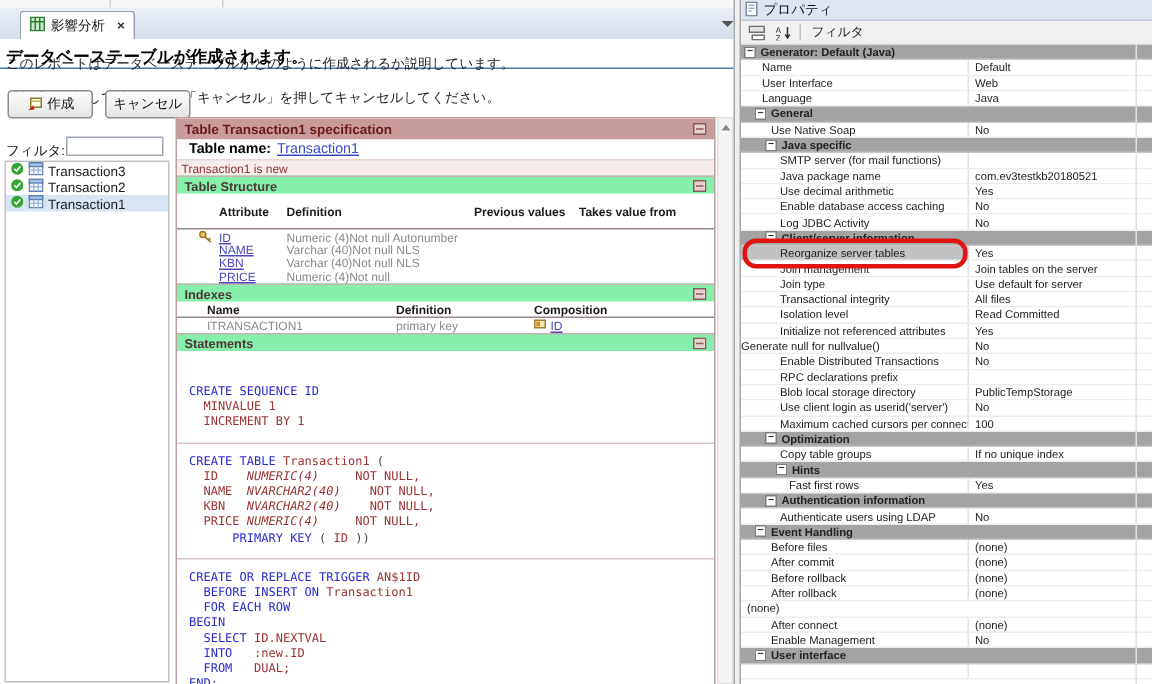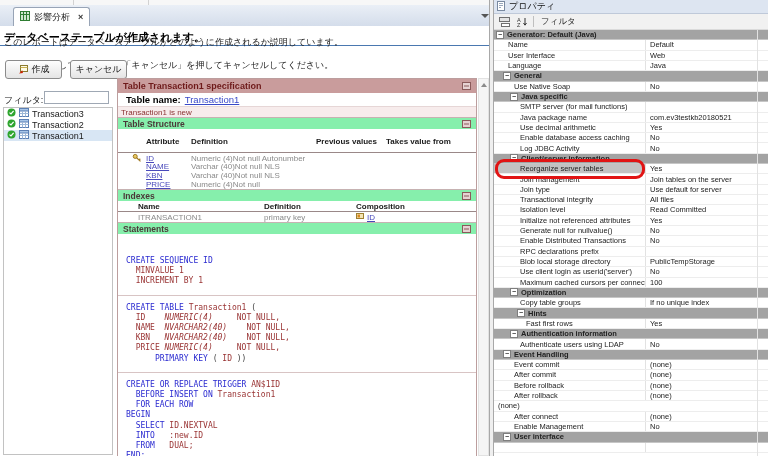--- a/index.html
+++ b/index.html
@@ -402,21 +402,21 @@
         </div>
         <div class="prow">
           <div class="pname" style="padding-left: 26px;">Isolation level</div>
           <div class="pvalue">Read Committed</div>
         </div>
         <div class="prow">
           <div class="pname" style="padding-left: 26px;">Initialize not referenced attributes</div>
           <div class="pvalue">Yes</div>
         </div>
         <div class="prow">
-          <div class="pname" style="padding-left: 26px;">Generate null for nullvalue()</div>
+          <div class="pname" style="">Generate null for nullvalue()</div>
           <div class="pvalue">No</div>
         </div>
         <div class="prow">
           <div class="pname" style="padding-left: 26px;">Enable Distributed Transactions</div>
           <div class="pvalue">No</div>
         </div>
         <div class="prow">
           <div class="pname" style="padding-left: 26px;">RPC declarations prefix</div>
           <div class="pvalue"></div>
         </div>
@@ -454,21 +454,21 @@
         </div>
         <div class="prow">
           <div class="pname" style="padding-left: 26px;">Authenticate users using LDAP</div>
           <div class="pvalue">No</div>
         </div>
         <div class="prow pgroup">
           <div class="minus-box" style="margin-left: 9px;">−</div>
           <div>Event Handling</div>
         </div>
         <div class="prow">
-          <div class="pname" style="padding-left: 20px;">Event commit</div>
+          <div class="pname" style="padding-left: 20px;">Before files</div>
           <div class="pvalue">(none)</div>
         </div>
         <div class="prow">
           <div class="pname" style="padding-left: 20px;">After commit</div>
           <div class="pvalue">(none)</div>
         </div>
         <div class="prow">
           <div class="pname" style="padding-left: 20px;">Before rollback</div>
           <div class="pvalue">(none)</div>
         </div>

